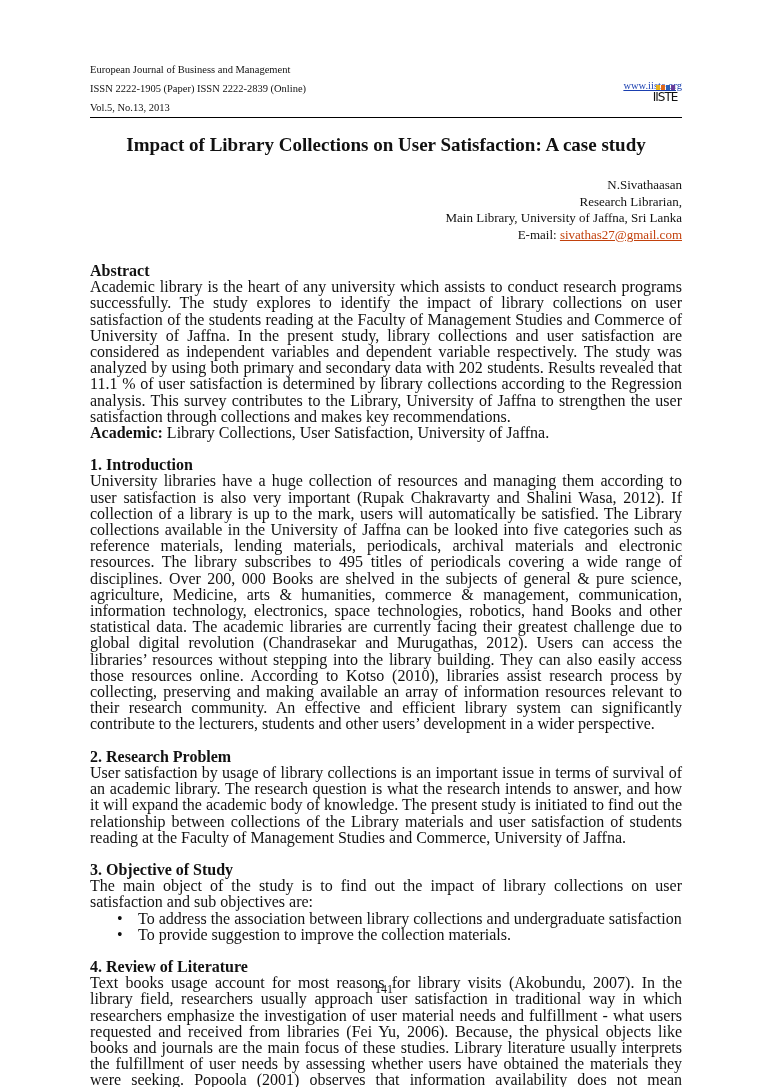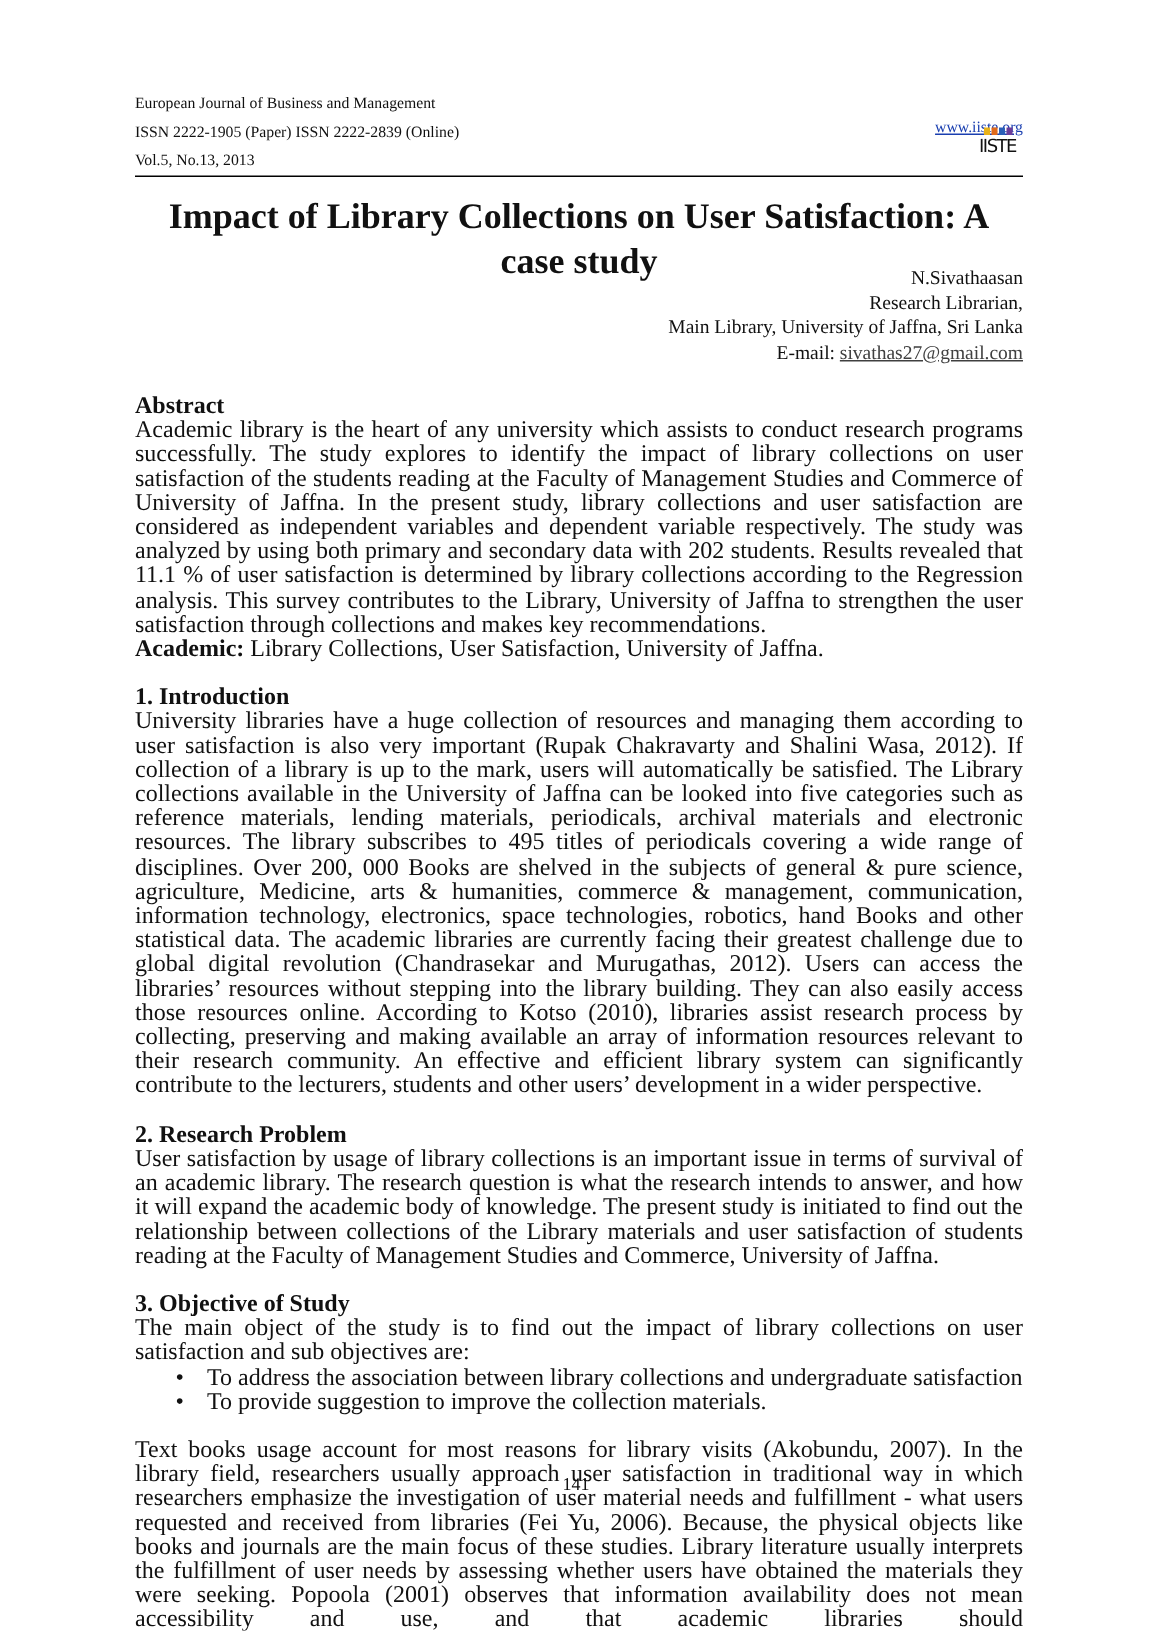--- a/index.html
+++ b/index.html
@@ -11,23 +11,23 @@
     .header { position: absolute; left: 90px; top: 60px; width: 592px; }
     .header-left { font-size: 10.5px; line-height: 19px; }
     .header-right { position: absolute; right: 0; top: 16px; text-align: right; font-size: 10.5px; line-height: 19px; }
     .header-right a { color: #1a3fb0; text-decoration: underline; }
     .logo { position: absolute; right: 4px; top: 25px; width: 26px; height: 24px; }
     .logo .bars { display: flex; gap: 1px; height: 5px; justify-content: center; }
     .logo .bars span { display: block; width: 4px; height: 5px; }
     .logo .txt { font-family: "DejaVu Sans", sans-serif; font-weight: normal; font-size: 12px; letter-spacing: -1px; line-height: 14px; text-align: center; color: #111; }
     .header-rule { position: absolute; left: 90px; top: 117px; width: 592px; height: 0; border-top: 1.3px solid #000; }
 
-    .title { position: absolute; left: 90px; top: 130px; width: 592px; text-align: center; font-weight: bold; font-size: 24px; line-height: 30px; }
+    .title { position: absolute; left: 90px; top: 130px; width: 592px; text-align: center; font-weight: bold; font-size: 19px; line-height: 30px; }
     .author { position: absolute; left: 90px; top: 177px; width: 592px; text-align: right; font-size: 13px; line-height: 16.5px; }
-    .author a { color: #404040; text-decoration: underline; }
+    .author a { color: #c2410c; text-decoration: underline; }
 
     .body { position: absolute; left: 90px; top: 263px; width: 592px; font-size: 16px; line-height: 16.2px; }
     .body p { margin: 0; text-align: justify; }
     .sec-head { font-weight: bold; margin: 0; }
     .gap { height: 16px; }
     ul.obj { margin: 0; padding: 0; list-style: none; }
     ul.obj li { position: relative; padding-left: 48px; }
     ul.obj li::before { content: "\2022"; position: absolute; left: 27px; top: 0; }
 
     .page-no { position: absolute; left: 0; width: 768px; top: 982px; text-align: center; font-size: 12px; }
@@ -82,17 +82,18 @@
     <div class="gap"></div>
 
     <p class="sec-head">3. Objective of Study</p>
     <p>The main object of the study is to find out the impact of library collections on user satisfaction and sub objectives are:</p>
     <ul class="obj">
       <li>To address the association between library collections and undergraduate satisfaction</li>
       <li>To provide suggestion to improve the collection materials.</li>
     </ul>
     <div class="gap"></div>
 
+    <p class="sec-head">4. Review of Literature</p>
     <p style="text-align-last: justify;">Text books usage account for most reasons for library visits (Akobundu, 2007). In the library field, researchers usually approach user satisfaction in traditional way in which researchers emphasize the investigation of user material needs and fulfillment - what users requested and received from libraries (Fei Yu, 2006). Because, the physical objects like books and journals are the main focus of these studies. Library literature usually interprets the fulfillment of user needs by assessing whether users have obtained the materials they were seeking. Popoola (2001) observes that information availability does not mean accessibility and use, and that academic libraries should</p>
   </div>
 
   <div class="page-no">141</div>
 </div>
 
 </body></html>

